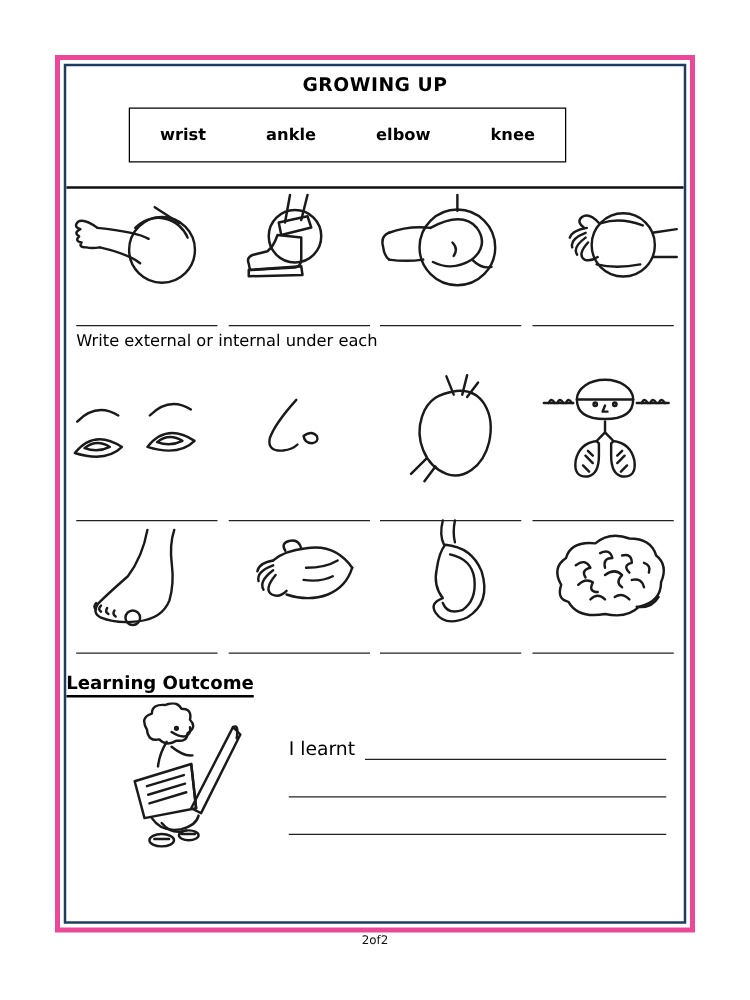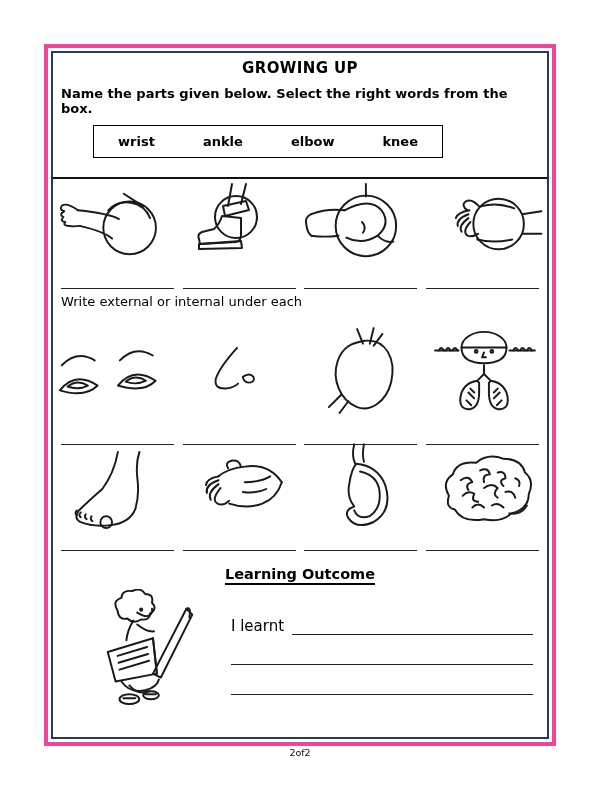--- a/index.html
+++ b/index.html
@@ -8,39 +8,39 @@
   .page { position:relative; width:600px; height:800px; background:#fff; overflow:hidden; }
 
   .frame-outer { position:absolute; left:44px; top:44px; width:512px; height:702px;
     border:4px solid #ec4899; padding:3px; background:#fff; }
   .frame-inner { width:100%; height:100%; border:2px solid #1e3c5f; background:#fff;
     overflow:hidden; padding-top:6px; }
 
   .title { text-align:center; font-size:15px; font-weight:bold; letter-spacing:.4px; }
   .instruction { margin:9px 8px 0 8px; font-size:13px; font-weight:bold; }
 
-  .word-box { margin:9px auto 0 40px; width:350px; height:33px; border:1.5px solid #000;
+  .word-box { margin:9px auto 0 50px; width:350px; height:44px; border:1.5px solid #000;
     display:flex; align-items:center; justify-content:space-around; }
   .word { font-size:13px; font-weight:bold; }
 
   .divider { margin-top:19px; border-top:2px solid #111; width:100%; }
 
   .fig-row { display:flex; align-items:center; margin-top:2px; }
   .fig-cell { flex:1; display:flex; align-items:center; justify-content:center; }
   .fig-row.parts { height:82px; }
   .fig-row.organs1 { height:94px; }
   .fig-row.organs2 { height:84px; }
 
   .blank-row { display:flex; justify-content:space-between; padding:0 8px; margin-top:14px; }
   .blank { width:113px; border-bottom:1.5px solid #222; height:12px; }
 
   .organs-heading { margin:9px 8px 0 8px; font-size:13.5px; font-weight:bold; }
   .organs-sub { margin:5px 8px 16px 8px; font-size:13px; }
 
-  .outcome-heading-wrap { text-align:center; margin-top:13px; }
+  .outcome-heading-wrap { text-align:left; margin-top:13px; }
   .outcome-heading { display:inline-block; font-size:14.5px; font-weight:bold;
     border-bottom:2px solid #000; padding-bottom:1px; }
 
   .outcome-body { display:flex; margin:4px 14px 0 18px; }
   .outcome-illustration { width:160px; display:flex; justify-content:center; align-items:flex-start; }
   .outcome-lines { flex:1; padding-top:28px; }
   .learnt-row { display:flex; align-items:flex-end; font-size:15px; }
   .learnt-row .write-line { flex:1; border-bottom:1.5px solid #222; height:14px; margin-left:8px; }
   .write-line-full { border-bottom:1.5px solid #222; height:30px; }
 
@@ -52,21 +52,20 @@
     fill:none; stroke:#1a1a1a; stroke-width:2; stroke-linecap:round; stroke-linejoin:round; }
 </style>
 </head>
 <body>
 
 <div class="page">
   <div class="frame-outer">
     <div class="frame-inner">
 
       <div class="title">GROWING UP</div>
-      <div class="instruction">Name the parts given below. Select the right words from the box.</div>
 
       <div class="word-box">
         <span class="word">wrist</span>
         <span class="word">ankle</span>
         <span class="word">elbow</span>
         <span class="word">knee</span>
       </div>
 
       <div class="divider"></div>
 

